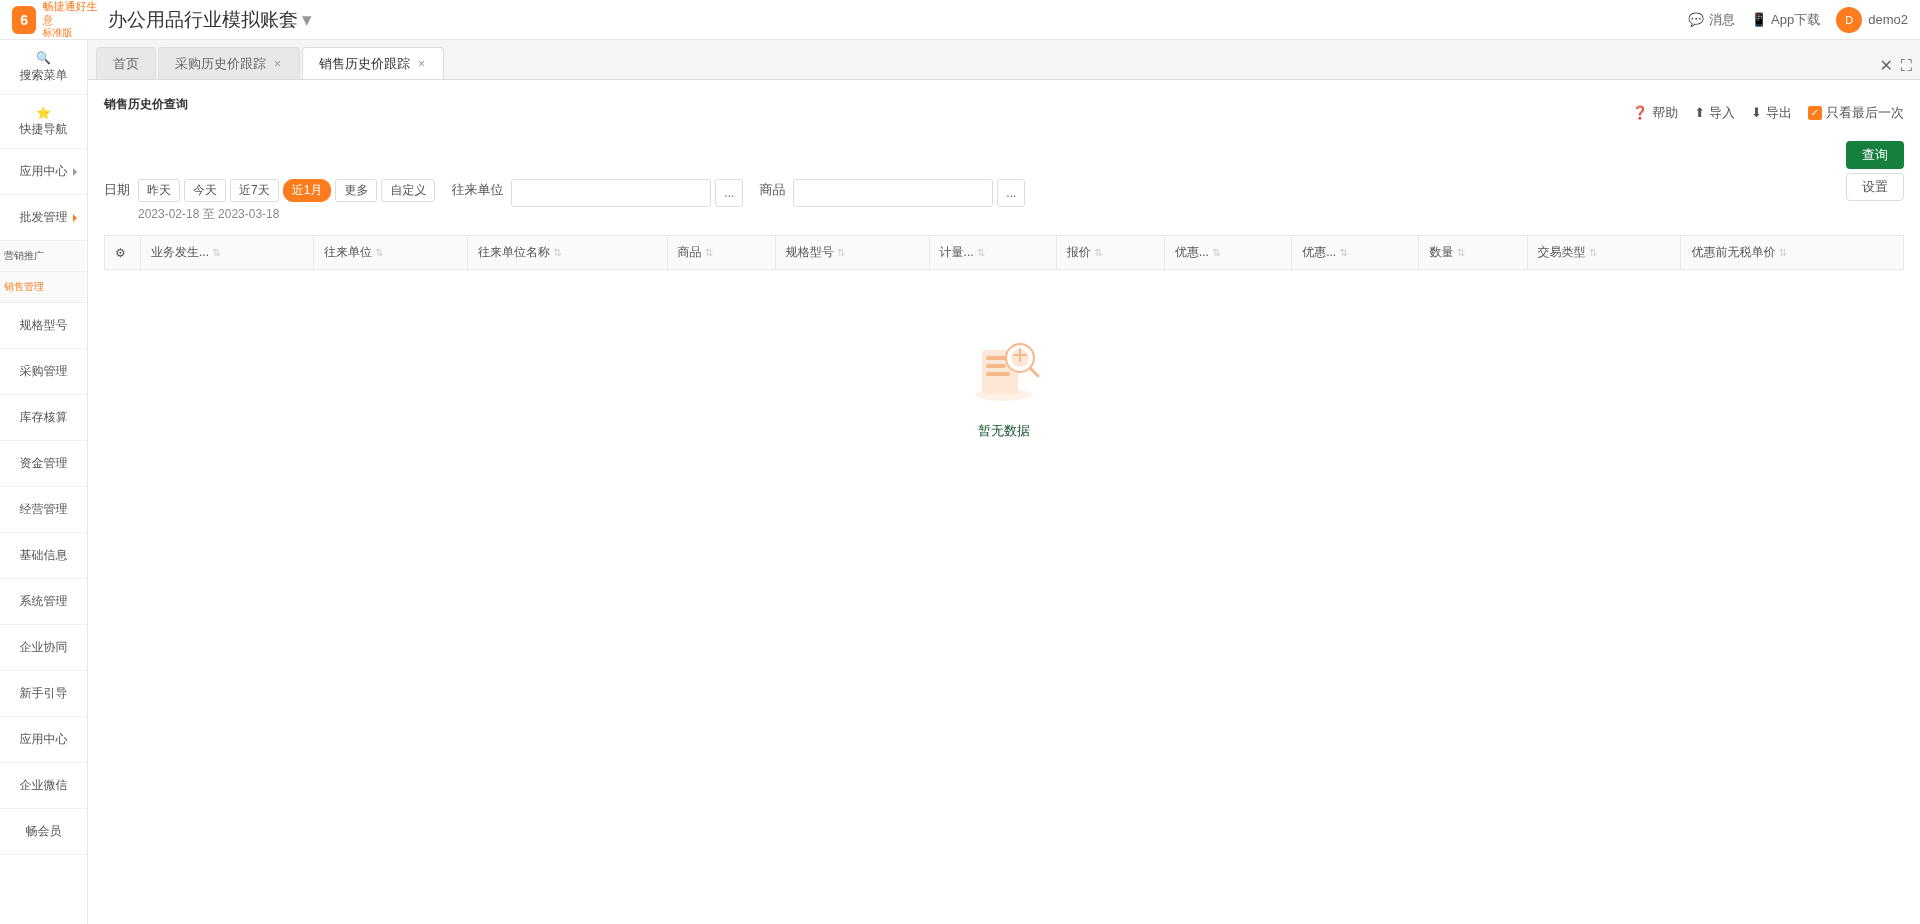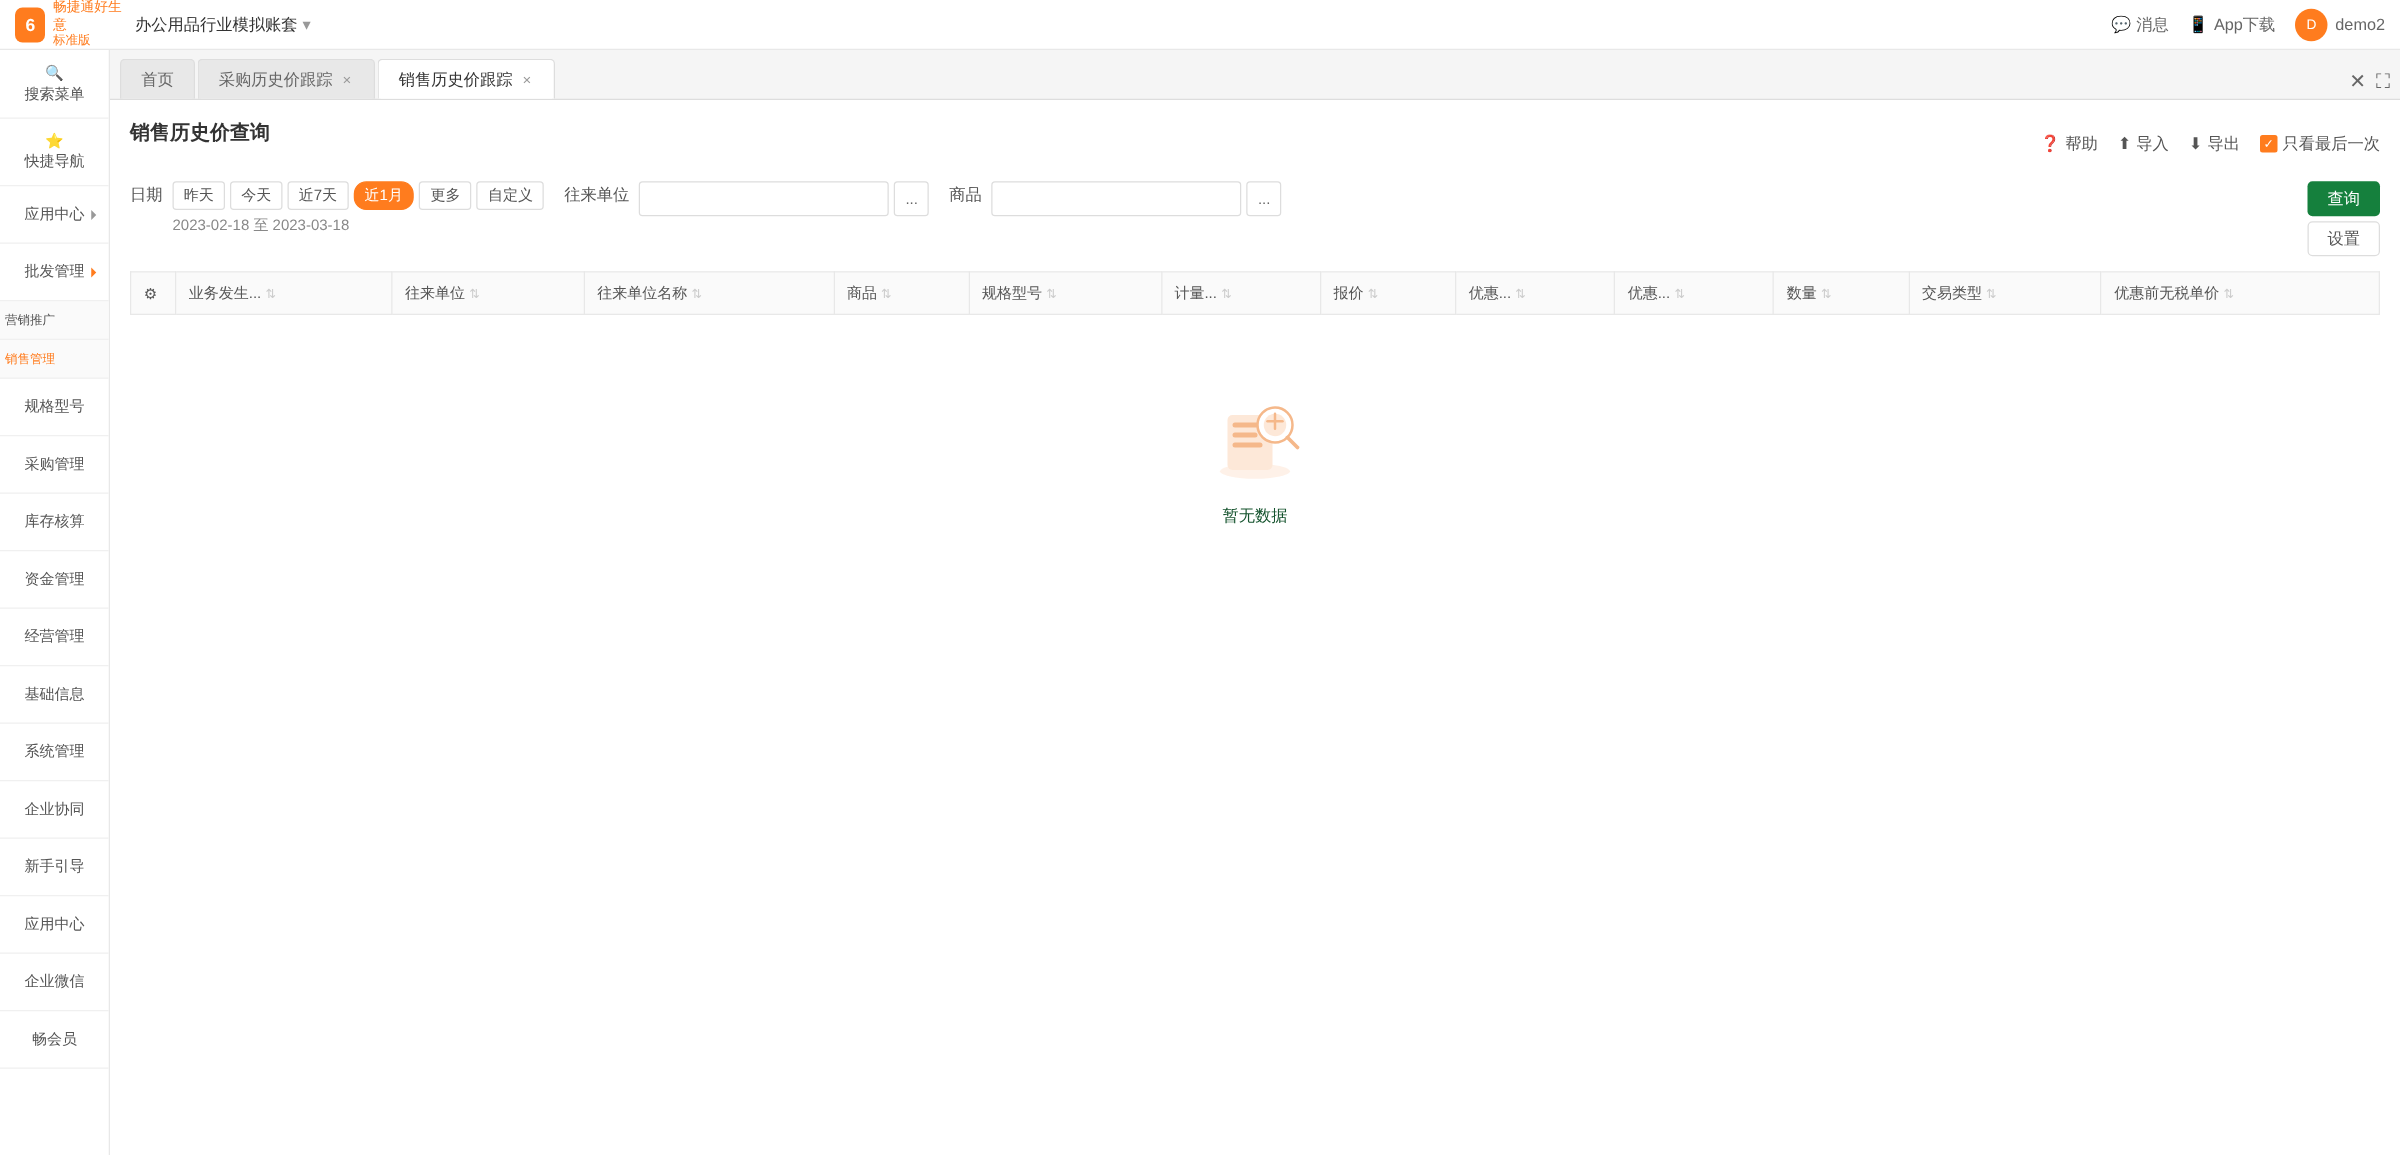--- a/index.html
+++ b/index.html
@@ -29,21 +29,21 @@
       border-radius: 6px;
       display: flex; align-items: center; justify-content: center;
       color: #fff; font-size: 14px; font-weight: bold;
     }
     .logo-text { font-size: 11px; color: #ff7c1e; line-height: 1.2; }
     .app-title-area {
       flex: 1;
       display: flex;
       align-items: center;
       gap: 4px;
-      font-size: 13px;
+      font-size: 19px;
       color: #333;
     }
     .top-bar-right {
       display: flex; align-items: center; gap: 16px; font-size: 13px; color: #666;
     }
     .top-bar-right .btn-item {
       display: flex; align-items: center; gap: 4px; cursor: pointer;
     }
     .user-avatar {
       width: 26px; height: 26px; border-radius: 50%; background: #ff7c1e;
@@ -168,38 +168,39 @@
     }
 
     
     .page-content {
       flex: 1;
       background: #fff;
       overflow-y: auto;
       padding: 16px;
     }
     .page-title {
-      font-size: 16px;
+      font-size: 12px;
       font-weight: bold;
       color: #333;
       margin-bottom: 16px;
     }
 
     
     .filter-bar {
       display: flex;
       align-items: flex-start;
       gap: 16px;
       margin-bottom: 12px;
       flex-wrap: wrap;
     }
     .filter-group {
       display: flex;
       align-items: flex-start;
       gap: 8px;
+      margin-top: 38px;
     }
     .filter-label {
       font-size: 13px;
       color: #555;
       white-space: nowrap;
       padding-top: 2px;
     }
     .filter-dates {
       display: flex;
       flex-direction: column;

